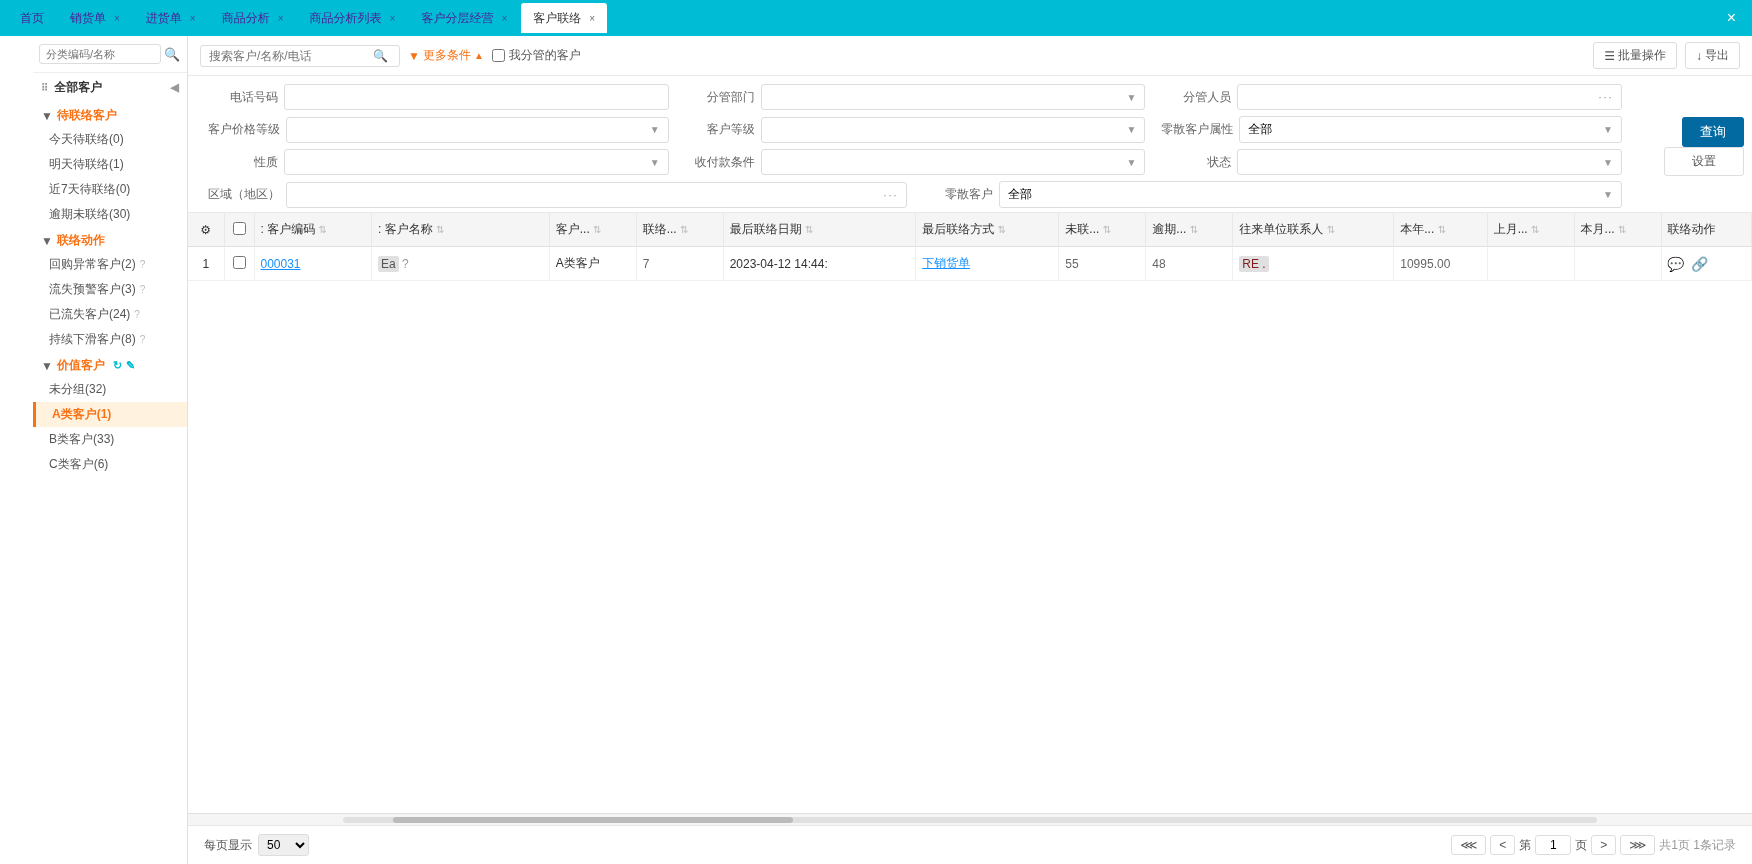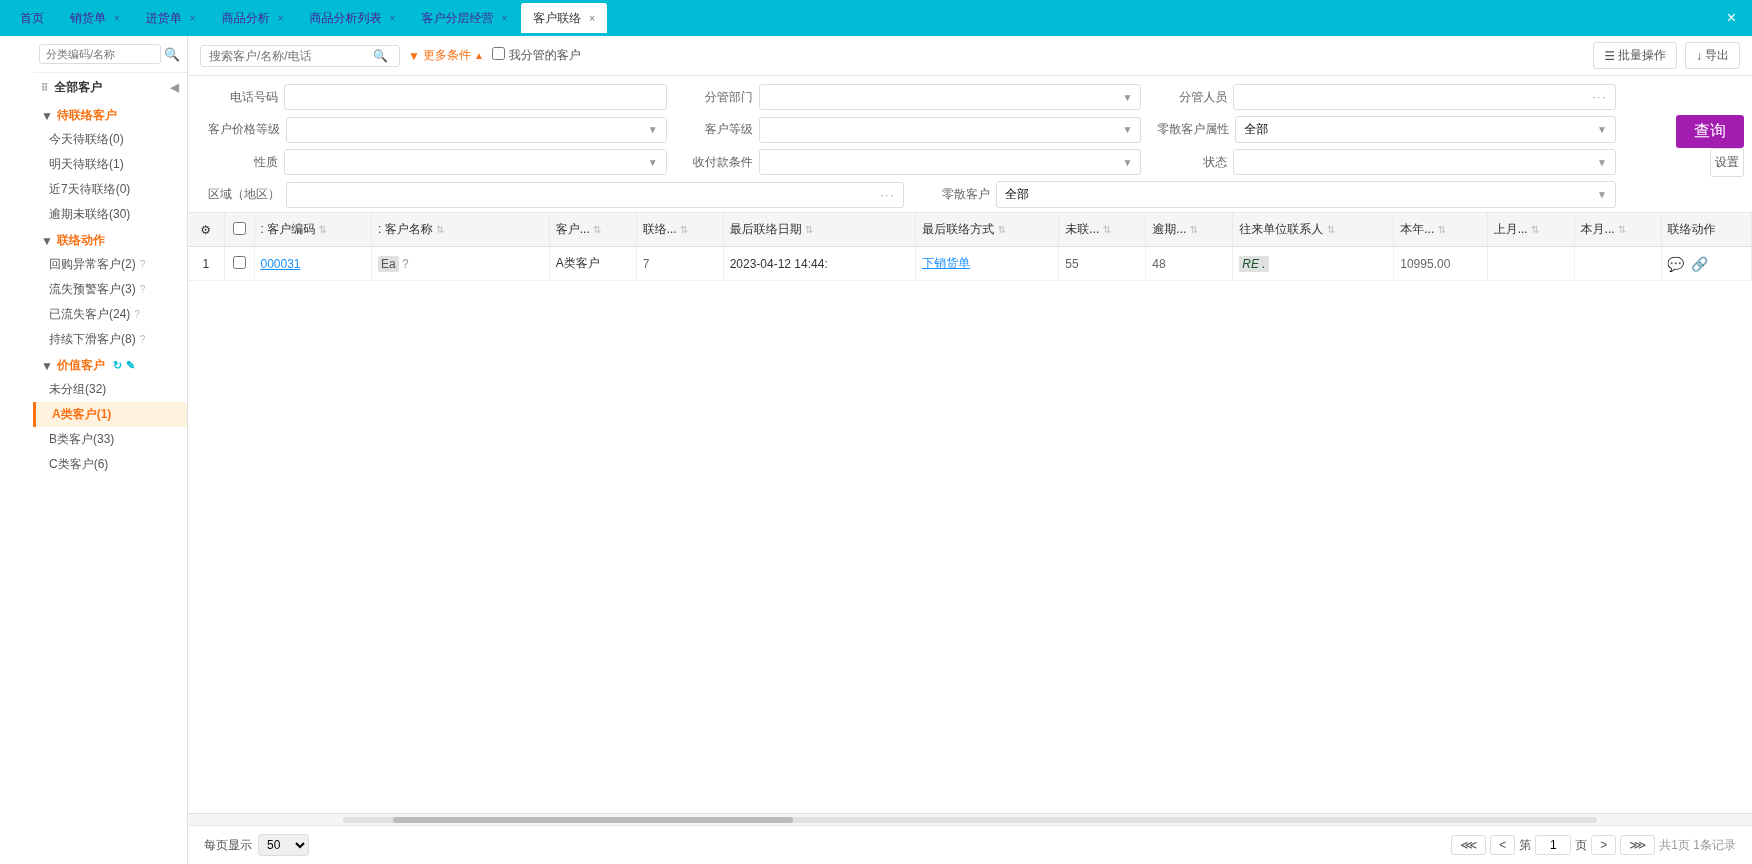--- a/index.html
+++ b/index.html
@@ -127,21 +127,21 @@
     .filter-search-icon { color: #00bcd4; cursor: pointer; }
     .filter-more {
       color: #f97316;
       cursor: pointer;
       display: flex;
       align-items: center;
       gap: 3px;
     }
     .filter-checkbox {
       display: flex;
-      align-items: flex-start;
+      align-items: center;
       gap: 4px;
       color: #555;
     }
     .filter-right {
       margin-left: auto;
       display: flex;
       gap: 8px;
       align-items: center;
     }
     .btn-batch {
@@ -193,33 +193,33 @@
       padding: 4px 8px;
       display: flex;
       align-items: center;
       justify-content: space-between;
       cursor: pointer;
       min-height: 26px;
     }
     .filter-input-wrap .caret { color: #999; font-size: 10px; }
     .filter-input-wrap .dots { color: #999; font-size: 12px; letter-spacing: 1px; }
     .btn-query {
-      background: #a21caf;
+      background: #0369a1;
       color: #fff;
       border: none;
       padding: 6px 18px;
       border-radius: 3px;
       cursor: pointer;
-      font-size: 16px;
+      font-size: 13px;
       margin-left: 48px;
     }
     .btn-settings {
       background: #fff;
       border: 1px solid #ddd;
-      padding: 5px 4px;
+      padding: 5px 27px;
       border-radius: 3px;
       cursor: pointer;
       color: #555;
     }
 
     
     .table-wrap {
       flex: 1;
       overflow: auto;
       background: #fff;
@@ -672,21 +672,21 @@
             <td>
               <span class="td-link">下销货单</span>
             </td>
             <td>
               <span class="td-num">55</span>
             </td>
             <td>
               <span class="td-num">48</span>
             </td>
             <td>
-              <span style="background:#e0e0e0;padding:1px 3px;border-radius:2px;color:#14532d;font-style:italic;">RE .</span>
+              <span style="background:#e0e0e0;padding:1px 3px;border-radius:2px;color:#7f1d1d;">RE .</span>
             </td>
             <td>
               <span class="td-num">10995.00</span>
             </td>
             <td>
               <span class="td-num"></span>
             </td>
             <td>
               <span class="td-num"></span>
             </td>

